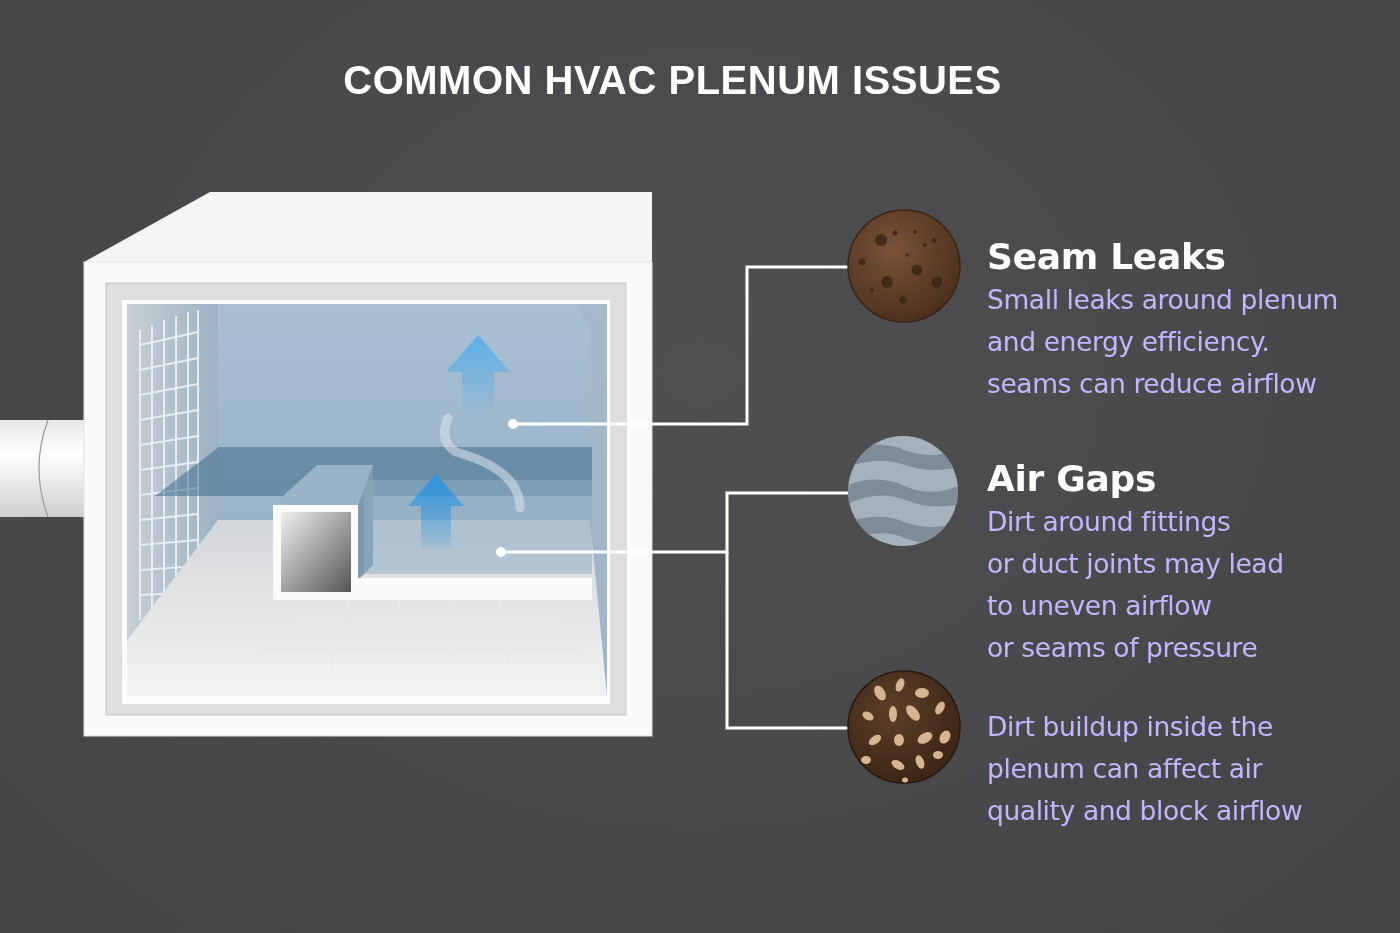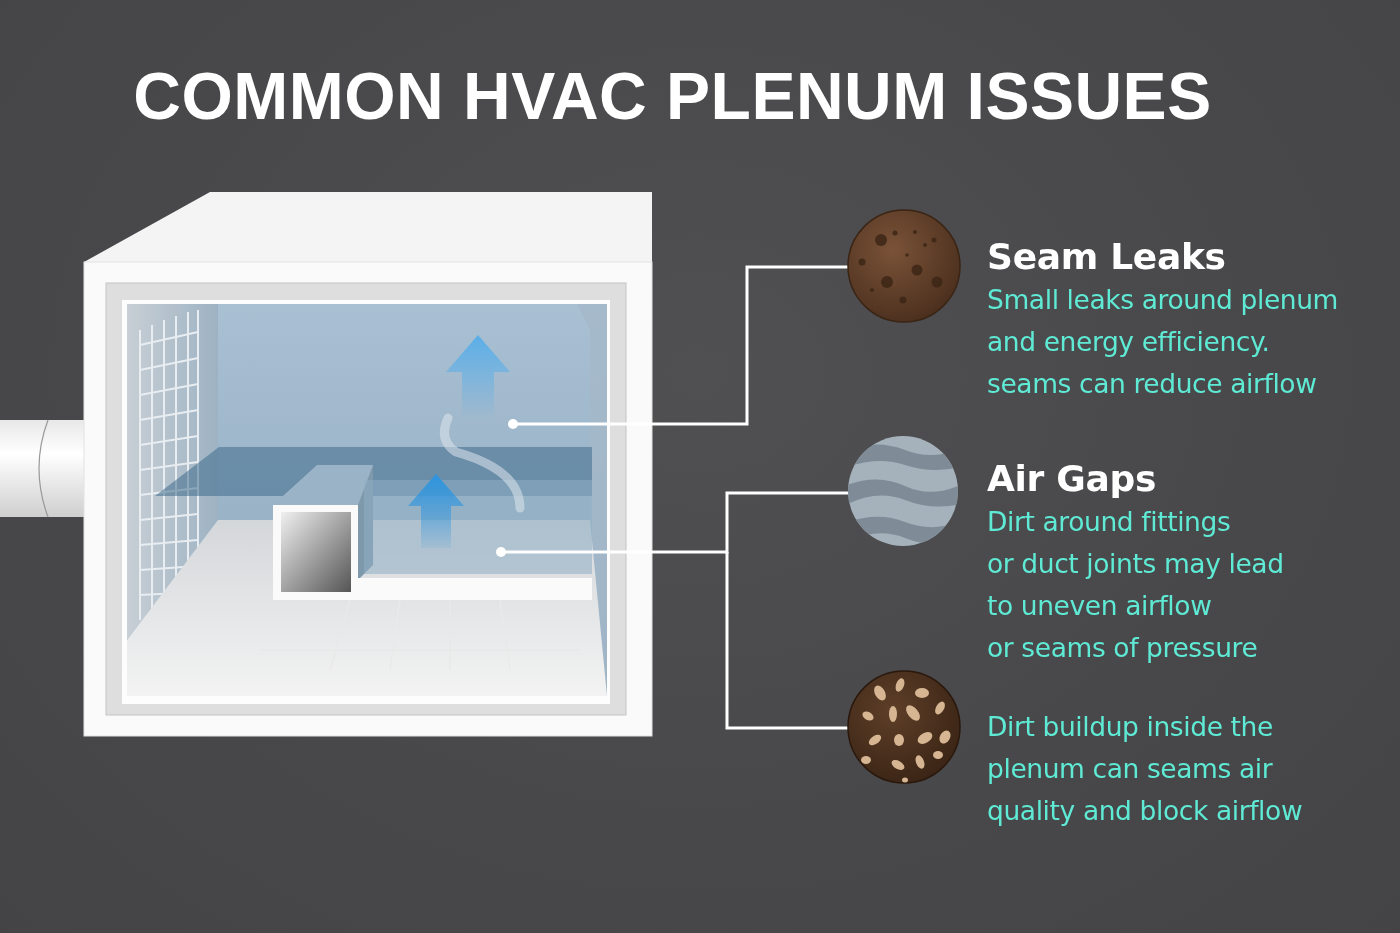--- a/index.html
+++ b/index.html
@@ -1,22 +1,22 @@
 <!DOCTYPE html>
 <html><head>
 <meta charset="utf-8">
 <style>
   html,body{margin:0;padding:0;}
   body{width:1400px;height:933px;background:#4a4a4c;position:relative;overflow:hidden;font-family:"DejaVu Sans","Liberation Sans",sans-serif;}
   .bgnoise{position:absolute;inset:0;background:radial-gradient(ellipse at 50% 40%,#505052 0%,#48484a 60%,#444446 100%);}
-  .title{position:absolute;left:0;width:1345px;top:58px;text-align:center;color:#fff;font-family:"Liberation Sans",sans-serif;font-weight:bold;font-size:66px;letter-spacing:0.5px;}
+  .title{position:absolute;left:0;width:1345px;top:58px;text-align:center;color:#fff;font-family:"Liberation Sans",sans-serif;font-weight:bold;font-size:40px;letter-spacing:0.5px;}
   svg.art{position:absolute;left:0;top:0;}
   .item{position:absolute;left:987px;color:#fff;margin-top:20px;}
   .item h2{margin:0;font-family:"DejaVu Sans",sans-serif;font-weight:bold;font-size:36px;line-height:44px;letter-spacing:-0.3px;}
-  .item p{margin:0;font-family:"DejaVu Sans",sans-serif;font-size:26.5px;line-height:42px;color:#5eead4;letter-spacing:-0.4px;}
+  .item p{margin:0;font-family:"DejaVu Sans",sans-serif;font-size:26.5px;line-height:42px;color:#c4b5fd;letter-spacing:-0.4px;}
   .line{display:block;white-space:nowrap;}
 </style>
 </head>
 <body>
 
 <div class="bgnoise"></div>
 
 <div class="title">COMMON HVAC PLENUM ISSUES</div>
 
 <svg class="art" width="1400" height="933" viewBox="0 0 1400 933">
@@ -198,16 +198,16 @@
     <span class="line">Dirt around fittings</span>
     <span class="line">or duct joints may lead</span>
     <span class="line">to uneven airflow</span>
     <span class="line">or seams of pressure</span>
   </p>
 </div>
 
 <div class="item" style="top:686px;">
   <p>
     <span class="line">Dirt buildup inside the</span>
-    <span class="line">plenum can seams air</span>
+    <span class="line">plenum can affect air</span>
     <span class="line">quality and block airflow</span>
   </p>
 </div>
 
 </body></html>

